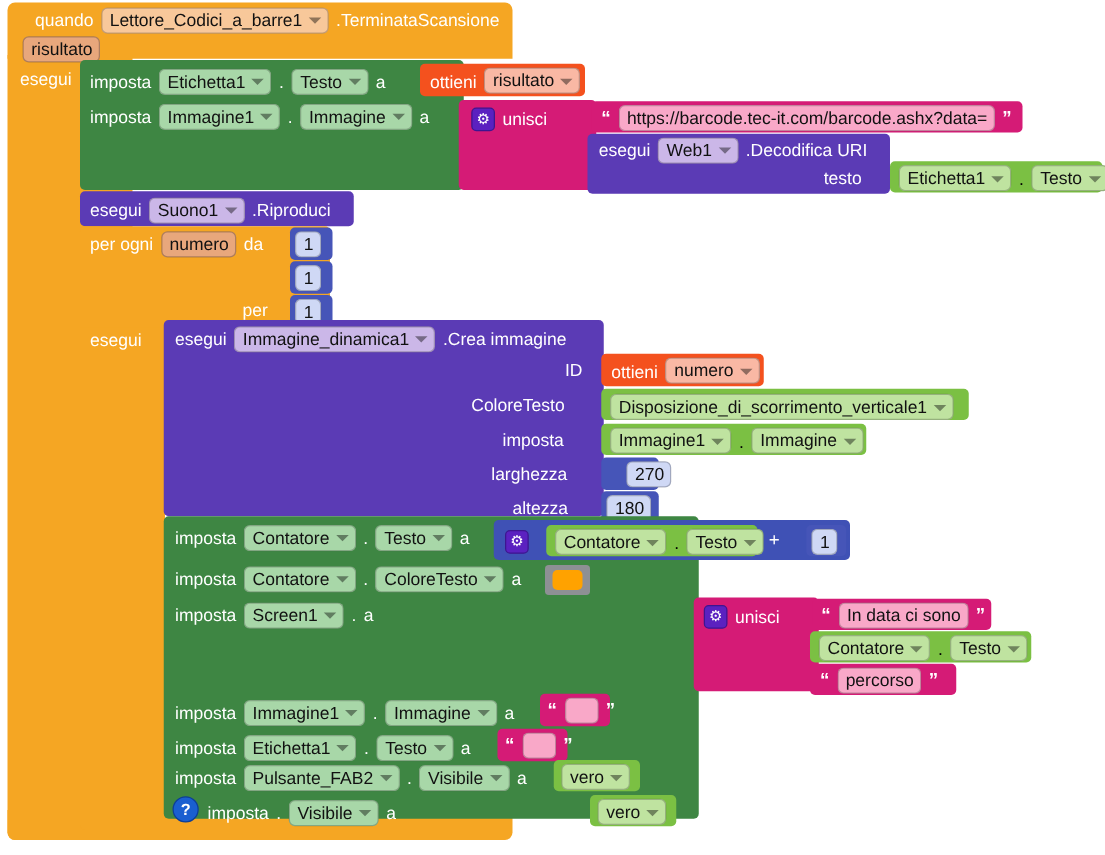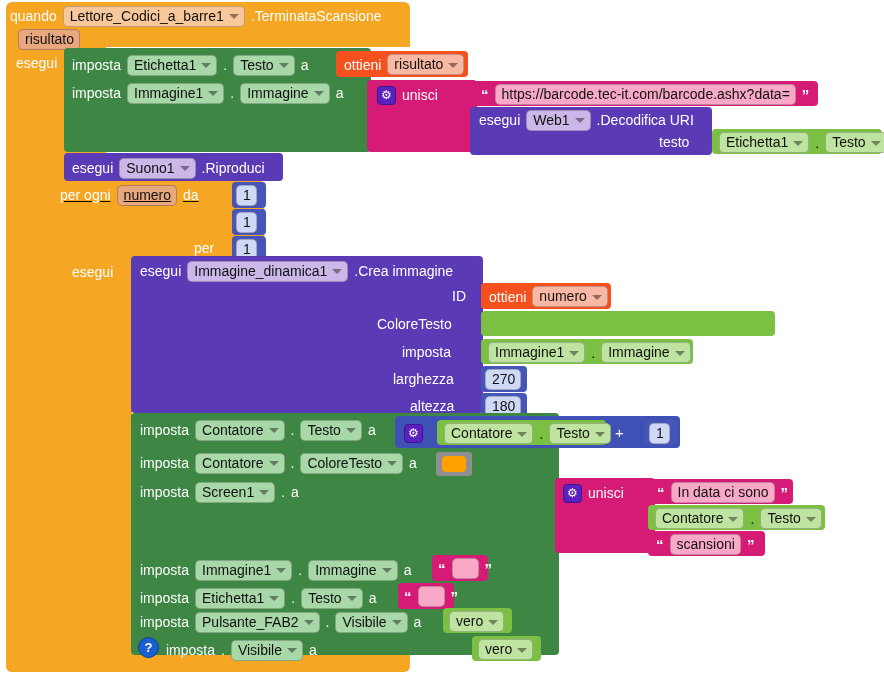--- a/index.html
+++ b/index.html
@@ -69,21 +69,21 @@
 </style>
 </head>
 <body>
 
 <div class="canvas">
 
   <div class="blk c-gold" style="left:6px;top:2px;width:404px;height:45px;border-radius:6px 6px 0 0;"></div>
   <div class="blk c-gold" style="left:6px;top:44px;width:100px;height:628px;border-radius:0 0 0 6px;"></div>
   <div class="blk c-gold" style="left:6px;top:648px;width:404px;height:24px;border-radius:0 0 6px 6px;"></div>
 
-  <div class="blk row" style="left:10px;top:5px;height:22px;text-align:right;">
+  <div class="blk row" style="left:28px;top:5px;height:22px;text-align:right;">
     <span class="txt">quando</span>
     <span class="field fld-orange">
       <span>Lettore_Codici_a_barre1</span>
       <i class="caret"></i>
     </span>
     <span class="txt">.TerminataScansione</span>
   </div>
 
   <div class="blk" style="left:18px;top:29px;">
     <span class="field fld-tan">risultato</span>
@@ -174,21 +174,21 @@
       <span>Suono1</span>
       <i class="caret"></i>
     </span>
     <span class="txt">.Riproduci</span>
   </div>
 
   <div class="blk c-gold" style="left:64px;top:181px;width:200px;height:82px;border-radius:4px 4px 0 0;"></div>
   <div class="blk c-gold" style="left:64px;top:262px;width:68px;height:394px;"></div>
   <div class="blk c-gold" style="left:64px;top:648px;width:200px;height:16px;border-radius:0 0 4px 4px;"></div>
 
-  <div class="blk row" style="left:60px;top:185px;height:20px;text-decoration:underline;">
+  <div class="blk row" style="left:72px;top:185px;height:20px;">
     <span class="txt">per ogni</span>
     <span class="field fld-tan">numero</span>
     <span class="txt">da</span>
   </div>
 
   <div class="blk c-indigo" style="left:232px;top:182px;width:34px;height:26px;border-radius:4px;"></div>
   <div class="blk" style="left:236px;top:185px;">
     <span class="field fld-blue">1</span>
   </div>
 
@@ -221,38 +221,44 @@
   <div class="blk row" style="left:489px;top:287px;height:19px;">
     <span class="txt">ottieni</span>
     <span class="field fld-salmon">
       <span>numero</span>
       <i class="caret"></i>
     </span>
   </div>
 
   <div class="blk txt" style="left:377px;top:316px;">ColoreTesto</div>
   <div class="blk c-ltgreen" style="left:481px;top:311px;width:294px;height:25px;border-radius:4px;"></div>
+  <div class="blk" style="left:488px;top:315px;">
+    <span class="field fld-ltgreen">
+      <span>Disposizione_di_scorrimento_verticale1</span>
+      <i class="caret"></i>
+    </span>
+  </div>
 
   <div class="blk txt" style="left:402px;top:344px;">imposta</div>
   <div class="blk c-ltgreen" style="left:481px;top:339px;width:212px;height:25px;border-radius:4px;"></div>
   <div class="blk row" style="left:488px;top:343px;height:19px;">
     <span class="field fld-ltgreen">
       <span>Immagine1</span>
       <i class="caret"></i>
     </span>
     <span class="lbl-dark">.</span>
     <span class="field fld-ltgreen">
       <span>Immagine</span>
       <i class="caret"></i>
     </span>
   </div>
 
   <div class="blk txt" style="left:393px;top:371px;text-align:right;">larghezza</div>
   <div class="blk c-indigo" style="left:481px;top:366px;width:46px;height:26px;border-radius:4px;"></div>
-  <div class="blk" style="left:485px;top:369px;">
+  <div class="blk" style="left:501px;top:369px;">
     <span class="field fld-blue">270</span>
   </div>
 
   <div class="blk txt" style="left:410px;top:398px;">altezza</div>
   <div class="blk c-indigo" style="left:481px;top:393px;width:46px;height:26px;border-radius:4px;"></div>
   <div class="blk" style="left:485px;top:396px;">
     <span class="field fld-blue">180</span>
   </div>
 
   <div class="blk c-green" style="left:131px;top:413px;width:428px;height:242px;border-radius:4px;"></div>
@@ -341,21 +347,21 @@
     <span class="lbl-dark">.</span>
     <span class="field fld-ltgreen">
       <span>Testo</span>
       <i class="caret"></i>
     </span>
   </div>
 
   <div class="blk c-magenta" style="left:648px;top:531px;width:117px;height:25px;border-radius:4px;"></div>
   <div class="blk row" style="left:656px;top:535px;height:19px;">
     <span class="txtq">“</span>
-    <span class="field fld-pink">scansioni</span>
+    <span class="field fld-pink">percorso</span>
     <span class="txtq">”</span>
   </div>
 
   <div class="blk row" style="left:140px;top:559px;height:22px;">
     <span class="txt">imposta</span>
     <span class="field fld-green">
       <span>Immagine1</span>
       <i class="caret"></i>
     </span>
     <span class="txt">.</span>

